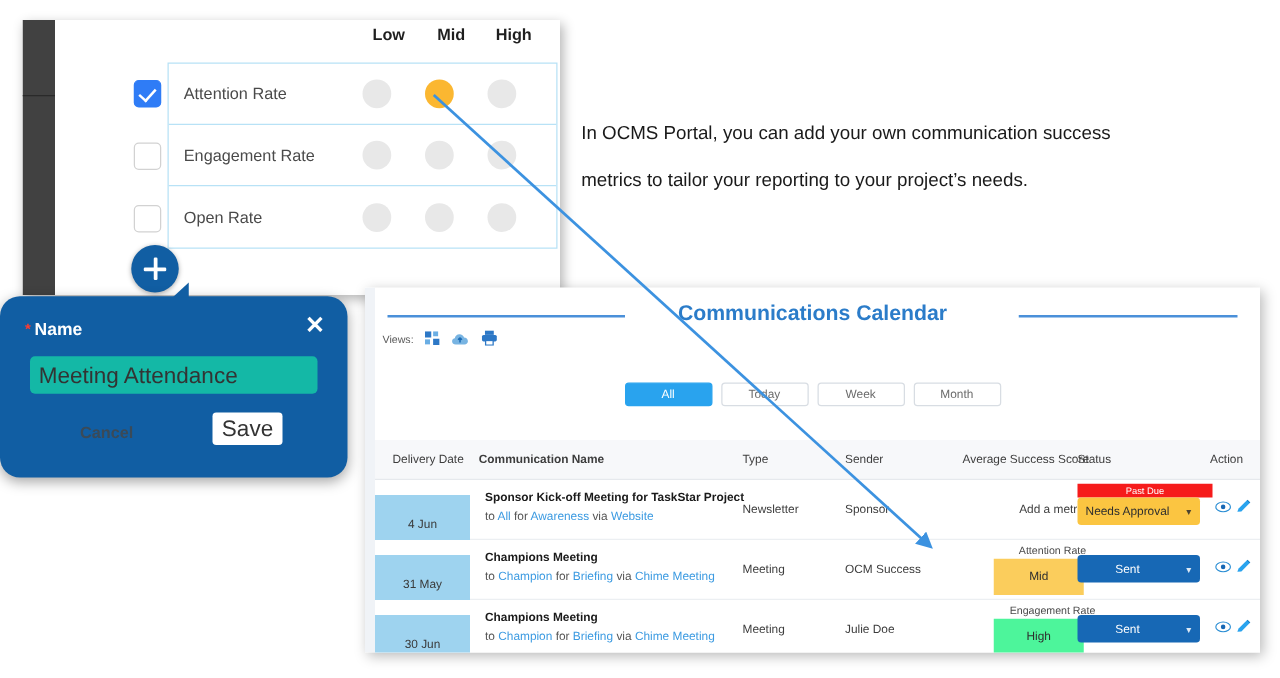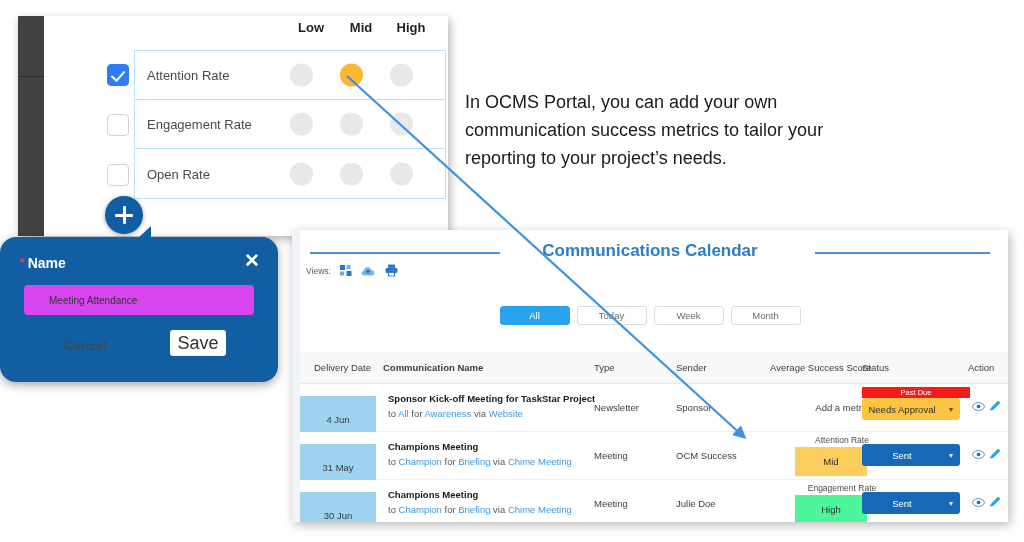--- a/index.html
+++ b/index.html
@@ -205,25 +205,25 @@
     cursor: pointer;
   }
   #name-input {
     position: absolute;
     left: 24px;
     top: 48px;
     width: 230px;
     height: 30px;
     border: none;
     border-radius: 4px;
-    background: #d946ef;
+    background: #14b8a6;
     font-family: "Liberation Sans", sans-serif;
-    font-size: 10px;
+    font-size: 18px;
     color: #333333;
-    padding: 0 25px;
+    padding: 0 7px;
     box-sizing: border-box;
     outline: none;
   }
   #cancel-button {
     position: absolute;
     left: 58px;
     top: 100px;
     font-size: 13px;
     font-weight: bold;
     color: #3a4a58;
@@ -246,22 +246,22 @@
     color: #333333;
     cursor: pointer;
   }
 
   
   #annotation-text {
     position: absolute;
     left: 465px;
     top: 88px;
     width: 430px;
-    font-size: 18px;
-    line-height: 28px;
+    font-size: 15px;
+    line-height: 38px;
     color: #1a1a1a;
   }
 
   
   #calendar-window {
     position: absolute;
     left: 292px;
     top: 230px;
     width: 716px;
     height: 292px;

